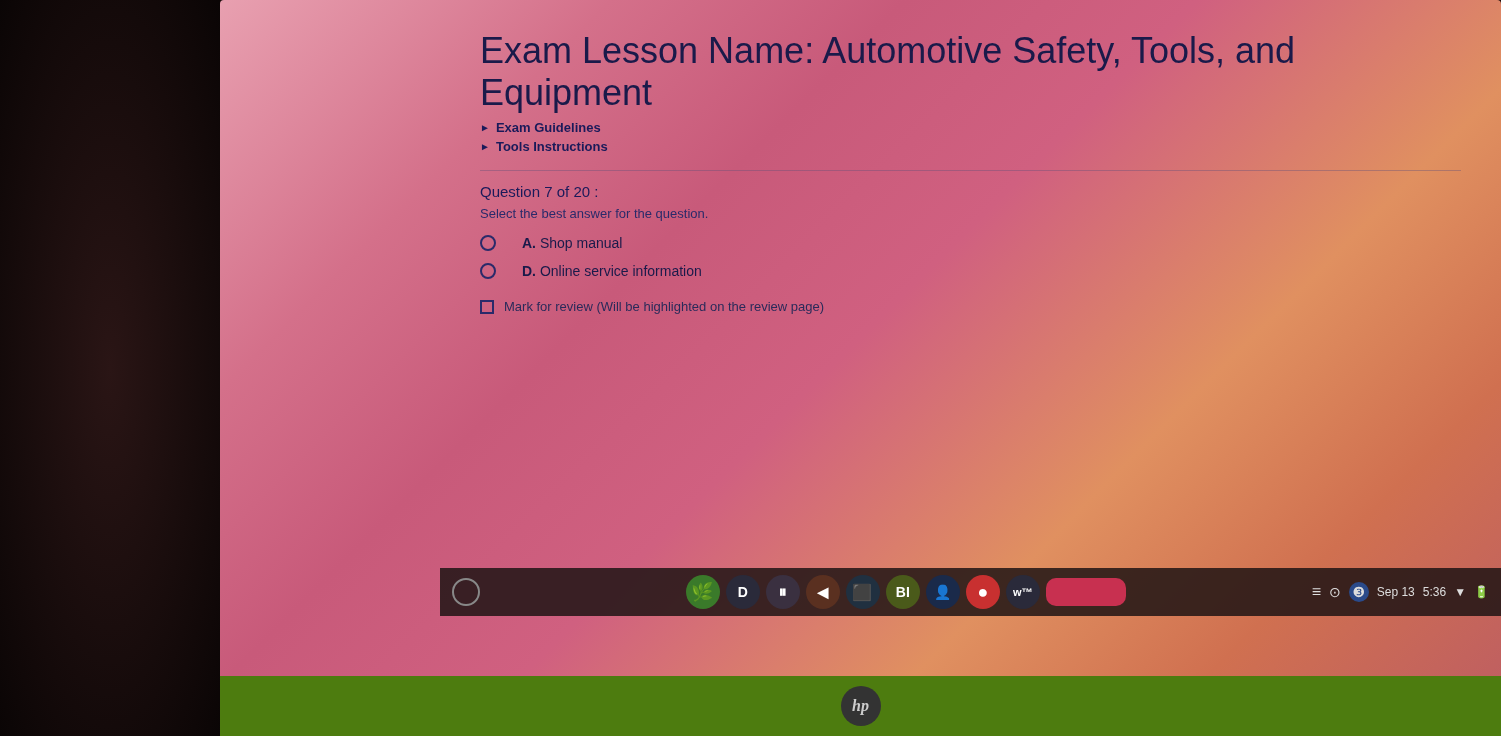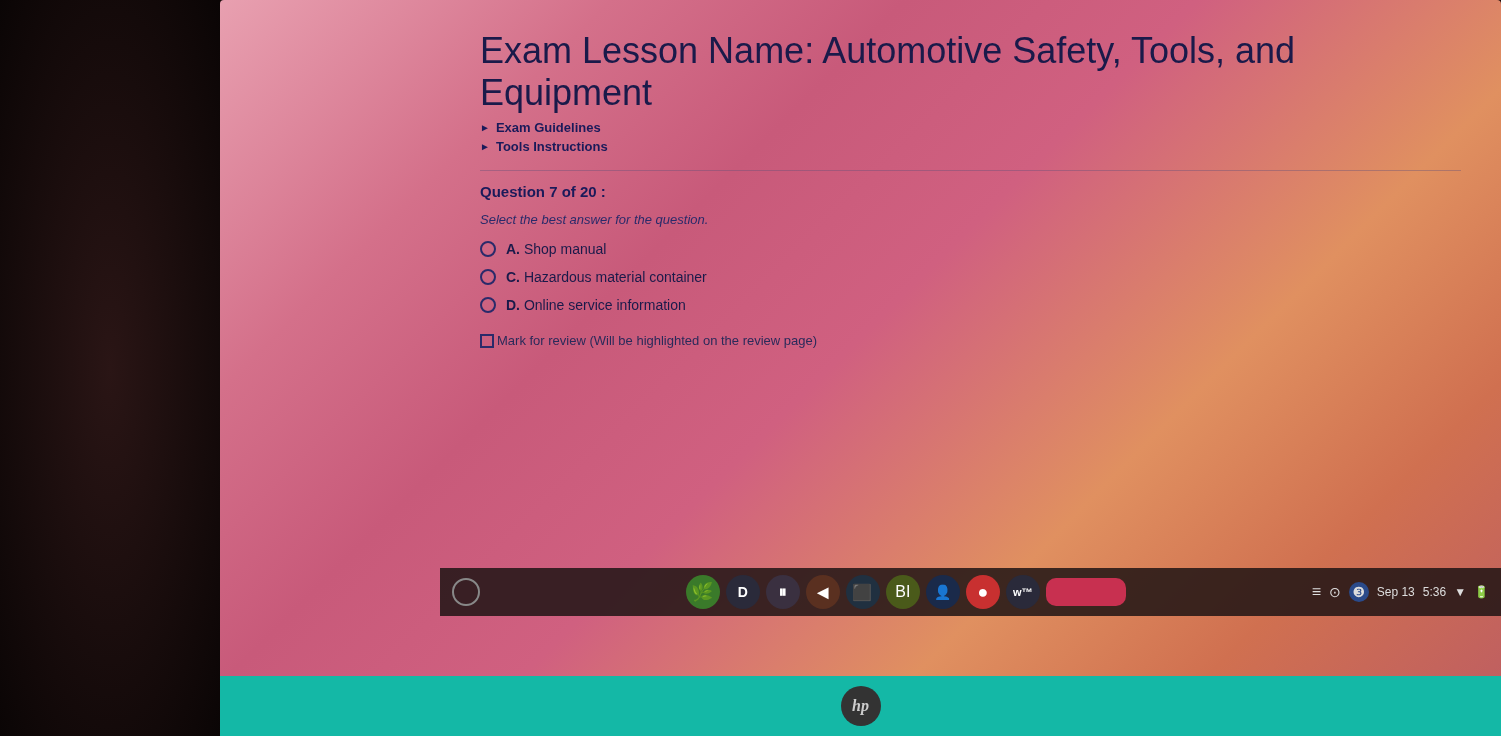--- a/index.html
+++ b/index.html
@@ -24,21 +24,21 @@
       border-radius: 4px 4px 0 0;
     }
 
     
     .bottom-bezel {
       position: absolute;
       bottom: 0;
       left: 220px;
       right: 0;
       height: 60px;
-      background: #14b8a6;
+      background: #4d7c0f;
       display: flex;
       align-items: center;
       justify-content: center;
     }
 
     .hp-logo {
       width: 40px;
       height: 40px;
       border-radius: 50%;
       background: #333;
@@ -93,44 +93,43 @@
     }
 
     .divider {
       border: none;
       border-top: 1px solid rgba(100, 80, 120, 0.4);
       margin: 16px 0 12px 0;
     }
 
     .question-label {
       font-size: 15px;
-      font-weight: bold;
+      font-weight: normal;
       color: #1a1a5a;
-      margin-bottom: 12px;
+      margin-bottom: 6px;
     }
 
     .question-instruction {
       font-size: 13px;
-      font-style: italic;
       color: #2a2a6a;
       margin-bottom: 14px;
     }
 
     .question-text {
       font-size: 14px;
       font-weight: bold;
       color: #1a1a4a;
       margin-bottom: 20px;
       line-height: 1.5;
     }
 
     .answer-option {
       display: flex;
       align-items: flex-end;
-      gap: 10px;
+      gap: 26px;
       margin-bottom: 12px;
       font-size: 14px;
       color: #1a1a4a;
       cursor: pointer;
     }
 
     .radio-circle {
       width: 16px;
       height: 16px;
       border-radius: 50%;
@@ -139,21 +138,21 @@
       background: transparent;
     }
 
     .answer-letter {
       font-weight: bold;
     }
 
     .mark-review {
       display: flex;
       align-items: center;
-      gap: 3px;
+      gap: 10px;
       margin-top: 20px;
       font-size: 13px;
       color: #2a2a5a;
       cursor: pointer;
     }
 
     .checkbox-box {
       width: 14px;
       height: 14px;
       border: 2px solid #2a2a6a;
@@ -264,27 +263,20 @@
     <div class="answer-option">
       <div class="radio-circle"></div>
       <span>
         <span class="answer-letter">A.</span>
         <span> Shop manual</span>
       </span>
     </div>
     <div class="answer-option">
       <div class="radio-circle"></div>
       <span>
-        <span class="answer-letter">C.</span>
-        <span> Hazardous material container</span>
-      </span>
-    </div>
-    <div class="answer-option">
-      <div class="radio-circle"></div>
-      <span>
         <span class="answer-letter">D.</span>
         <span> Online service information</span>
       </span>
     </div>
 
     <div class="mark-review">
       <div class="checkbox-box"></div>
       <span>Mark for review (Will be highlighted on the review page)</span>
     </div>
 
@@ -294,21 +286,21 @@
 
     <div class="taskbar-circle-left"></div>
 
     <div class="taskbar-icons">
 
       <div class="taskbar-icon taskbar-icon-green" style="background:#3a7a2a; font-size:18px;">🌿</div>
       <div class="taskbar-icon taskbar-icon-dark">D</div>
       <div class="taskbar-icon" style="background:#3a3040; font-size:16px;">⏸</div>
       <div class="taskbar-icon" style="background:#5a3020; font-size:14px;">◀</div>
       <div class="taskbar-icon" style="background:#203040; font-size:16px;">⬛</div>
-      <div class="taskbar-icon" style="background:#4a5a1a; font-size:16px; font-weight:normal;">BI</div>
+      <div class="taskbar-icon" style="background:#4a5a1a; font-size:14px; font-weight:bold;">BI</div>
       <div class="taskbar-icon" style="background:#1a2a4a; font-size:14px;">👤</div>
       <div class="taskbar-icon" style="background:#c83030; font-size:18px;">●</div>
       <div class="taskbar-icon" style="background:#2a2a3a; font-size:11px; font-weight:bold;">w™</div>
 
       <div class="taskbar-text-btn" style="width:80px; height:28px; background:#c83050; border-radius:10px;"></div>
 
     </div>
 
     <div class="taskbar-right">
       <span style="font-size:16px;">≡</span>

